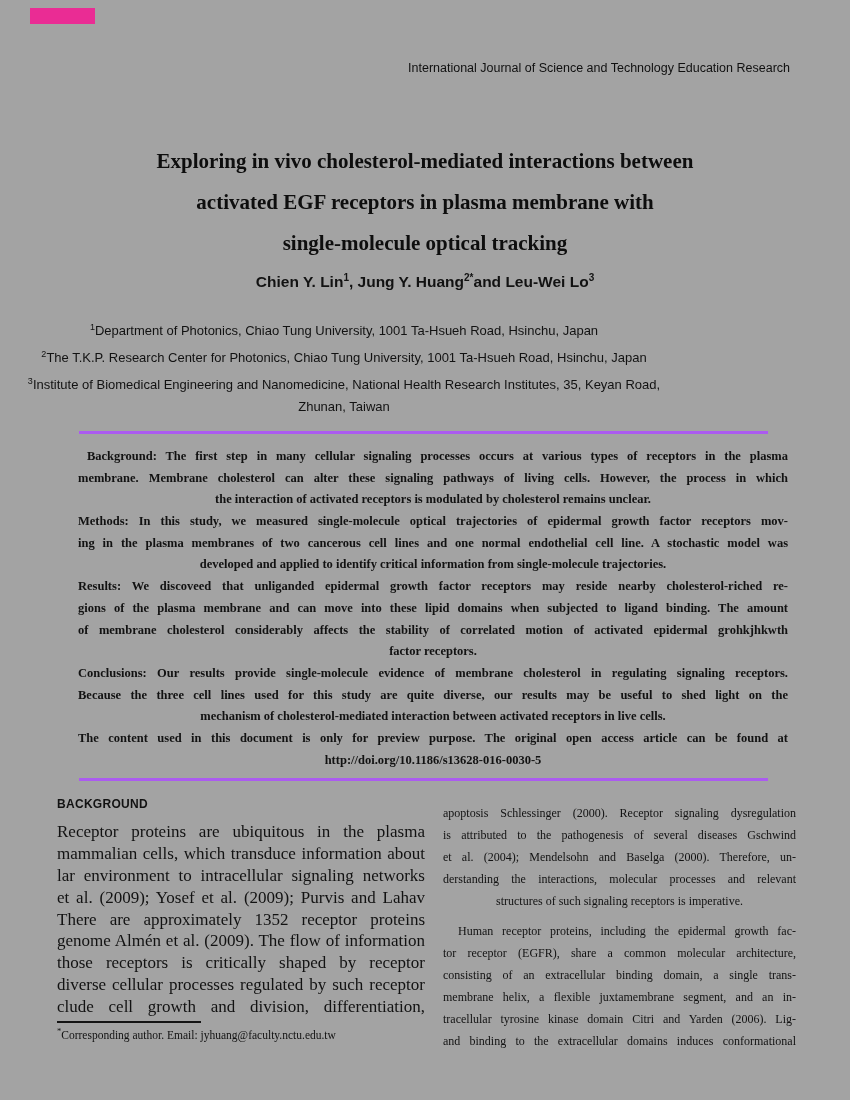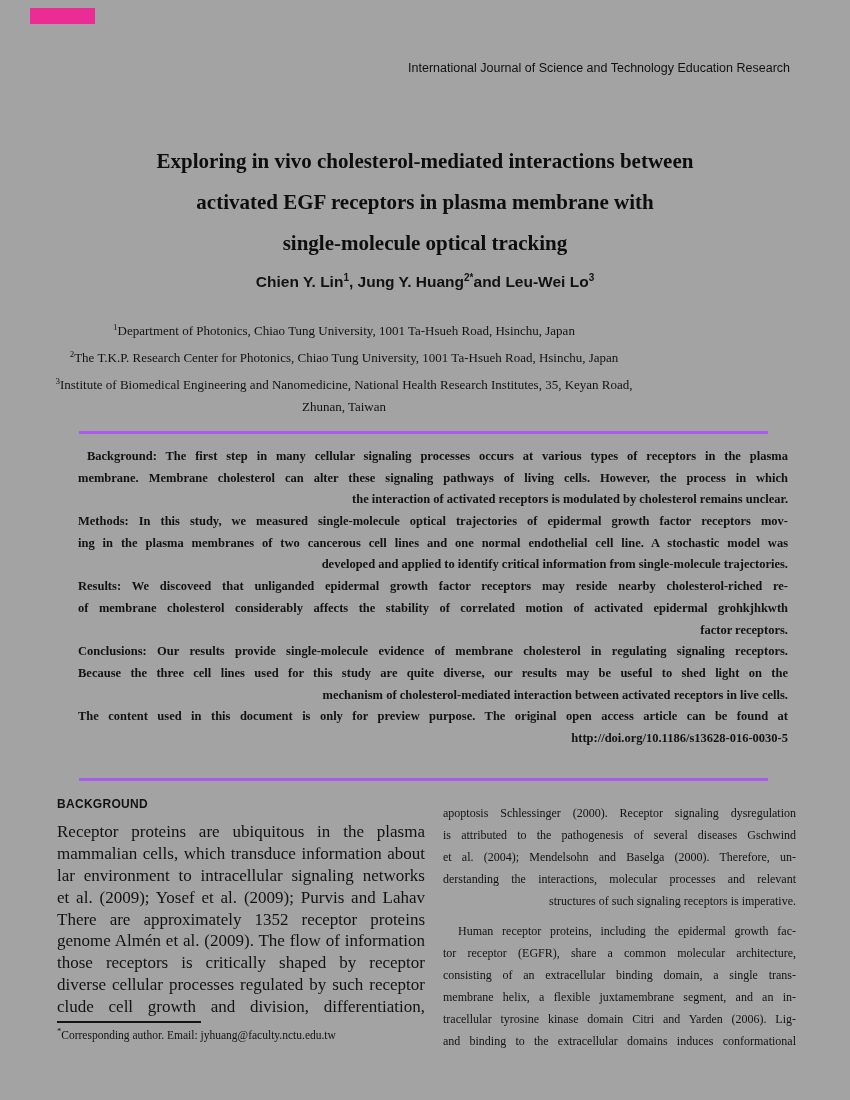--- a/index.html
+++ b/index.html
@@ -19,21 +19,21 @@
     font-family:Liberation Serif, serif; font-weight:bold;
     font-size:21px; line-height:41px; color:#0e0e0e;
   }
   .authors {
     position:absolute; top:272px; left:0; width:850px; text-align:center;
     font-family:"Liberation Sans", sans-serif; font-weight:bold; font-size:15.5px;
   }
   .authors sup { font-size:10px; }
   .affil {
     position:absolute; top:316px; left:0; width:688px; text-align:center;
-    font-family:Liberation Serif, serif; font-size:13px; line-height:22.5px;
+    font-family:Liberation Sans, sans-serif; font-size:13px; line-height:22.5px;
   }
   .affil sup { font-size:9px; }
   .rule { position:absolute; left:79px; width:689px; height:3px; }
   .rule-top { top:431px; }
   .rule-bottom { top:778px; }
   .abstract {
     position:absolute; left:78px; top:446px; width:710px;
     font-weight:bold; font-size:12.5px; line-height:21.7px;
   }
   .abstract .line { height:21.7px; }
@@ -41,21 +41,21 @@
     position:absolute; left:57px; top:797px;
     font-family:"Liberation Sans", sans-serif; font-weight:bold;
     font-size:12px; letter-spacing:0.3px;
   }
   .colL { position:absolute; left:57px; top:821px; width:368px; font-size:17px; line-height:21.9px; }
   .colR { position:absolute; left:437px; top:803px; width:353px; font-size:12px; line-height:21.9px;margin-left:6px; }
   .colL .line, .colR .line { height:21.9px; }
   .colR .para + .para { margin-top:9px; }
   .line { text-align:justify; white-space:pre-wrap; overflow:hidden; }
   .line::after { content:""; display:inline-block; width:100%; height:0; }
-  .line.end { text-align:right; }
+  .line.end { text-align:center; }
   .line.end::after { content:none; }
   .para.indent .line:first-child { text-indent:15px; }
   .fnrule { position:absolute; left:57px; top:1021px; width:144px; height:1.5px; background:#141414; }
   .footnote { position:absolute; left:57px; top:1026px; width:400px; font-size:11.5px; }
   .footnote sup { font-size:8.5px; }
 </style>
 </head>
 <body>
 
 <div class="page">
@@ -87,20 +87,21 @@
         <div class="line">membrane. Membrane cholesterol can alter these signaling pathways of living cells. However, the process in which</div>
         <div class="line end">the interaction of activated receptors is modulated by cholesterol remains unclear.</div>
       </div>
       <div class="para">
         <div class="line">Methods: In this study, we measured single-molecule optical trajectories of epidermal growth factor receptors mov-</div>
         <div class="line">ing in the plasma membranes of two cancerous cell lines and one normal endothelial cell line. A stochastic model was</div>
         <div class="line end">developed and applied to identify critical information from single-molecule trajectories.</div>
       </div>
       <div class="para">
         <div class="line">Results: We discoveed that unliganded epidermal growth factor receptors may reside nearby cholesterol-riched re-</div>
+        <div class="line">gions of the plasma membrane and can move into these lipid domains when subjected to ligand binding. The amount</div>
         <div class="line">of membrane cholesterol considerably affects the stability of correlated motion of activated epidermal grohkjhkwth</div>
         <div class="line end">factor receptors.</div>
       </div>
       <div class="para">
         <div class="line">Conclusions: Our results provide single-molecule evidence of membrane cholesterol in regulating signaling receptors.</div>
         <div class="line">Because the three cell lines used for this study are quite diverse, our results may be useful to shed light on the</div>
         <div class="line end">mechanism of cholesterol-mediated interaction between activated receptors in live cells.</div>
       </div>
       <div class="para">
         <div class="line">The content used in this document is only for preview purpose. The original open access article can be found at</div>

